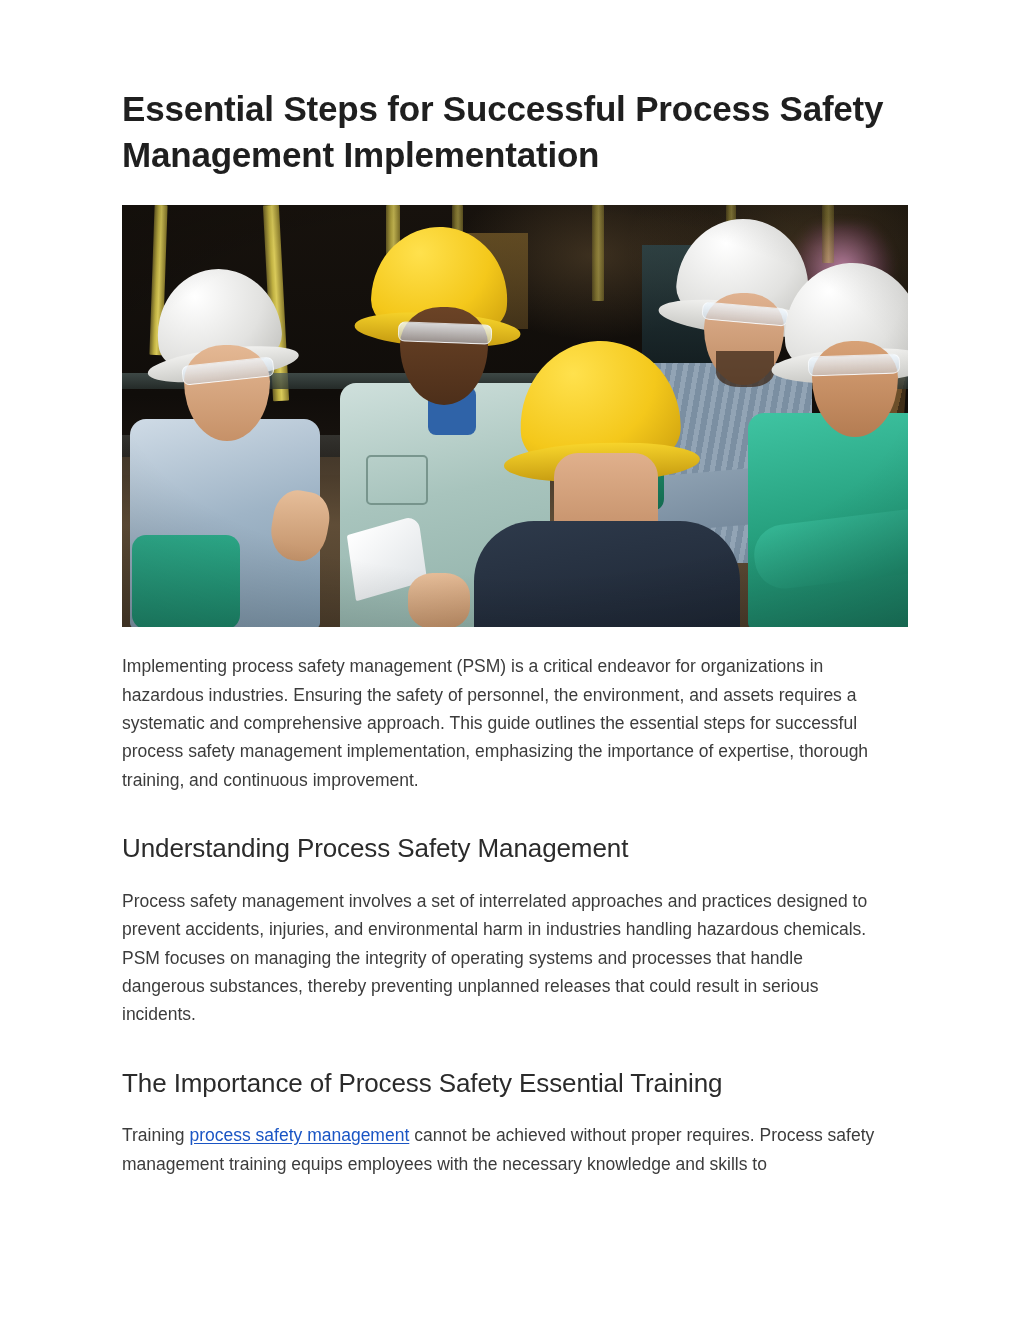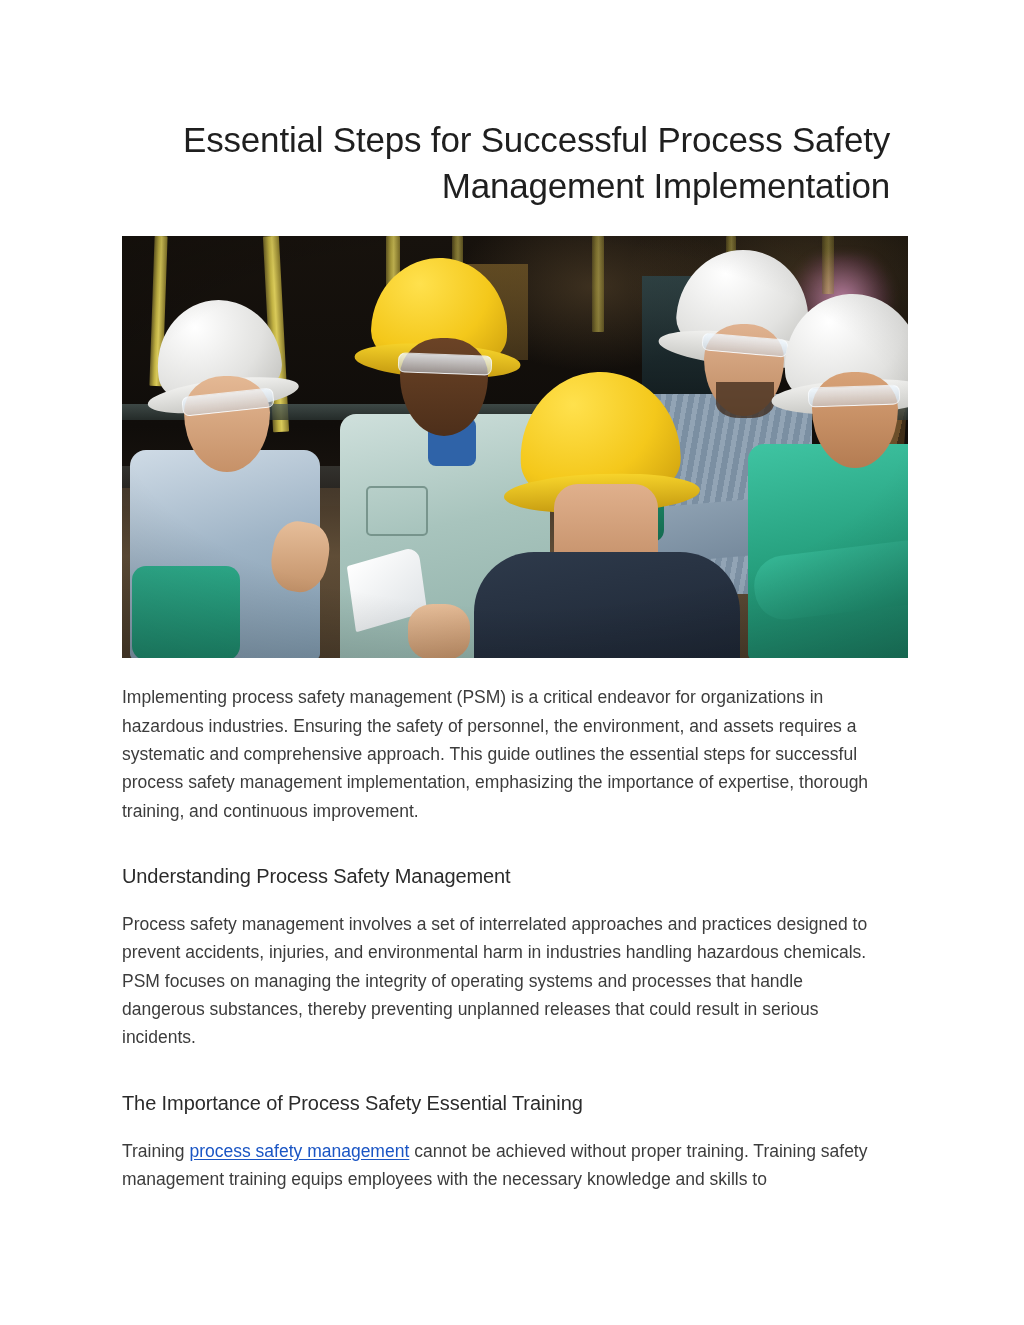--- a/index.html
+++ b/index.html
@@ -27,27 +27,26 @@
 
   .content {
     position: absolute;
     left: 122px;
     top: 0;
     width: 768px;
   }
 
   h1.doc-title {
     font-size: 35px;
-    font-weight: 400;
+    font-weight: 700;
     line-height: 1.32;
     color: #1f1f1f;
     margin: 0;
-    padding-top: 117px;
+    padding-top: 86px;
     letter-spacing: -0.2px;
-    text-align: right;
   }
 
   .hero-figure {
     margin: 27px 0 0 0;
     width: 786px;
     height: 422px;
     position: relative;
     overflow: hidden;
     background: #0c0a08;
   }
@@ -240,21 +239,21 @@
 
   p.body-text {
     font-size: 17.5px;
     line-height: 1.62;
     color: #3c3c3c;
     margin: 25px 0 0 0;
     width: 768px;
   }
 
   h2.section-heading {
-    font-size: 20px;
+    font-size: 26px;
     font-weight: 400;
     line-height: 1.3;
     color: #2b2b2b;
     margin: 38px 0 0 0;
     letter-spacing: -0.1px;
   }
 
   h2.section-heading + p.body-text { margin-top: 21px; }
 
   a.inline-link {
@@ -340,16 +339,16 @@
     </figure>
 
     <p class="body-text">Implementing process safety management (PSM) is a critical endeavor for organizations in hazardous industries. Ensuring the safety of personnel, the environment, and assets requires a systematic and comprehensive approach. This guide outlines the essential steps for successful process safety management implementation, emphasizing the importance of expertise, thorough training, and continuous improvement.</p>
 
     <h2 class="section-heading">Understanding Process Safety Management</h2>
 
     <p class="body-text">Process safety management involves a set of interrelated approaches and practices designed to prevent accidents, injuries, and environmental harm in industries handling hazardous chemicals. PSM focuses on managing the integrity of operating systems and processes that handle dangerous substances, thereby preventing unplanned releases that could result in serious incidents.</p>
 
     <h2 class="section-heading">The Importance of Process Safety Essential Training</h2>
 
-    <p class="body-text"><span>Training </span><a class="inline-link" href="#">process safety management</a><span> cannot be achieved without proper training. Training safety management training equips employees with the necessary knowledge and skills to</span></p>
+    <p class="body-text"><span>Training </span><a class="inline-link" href="#">process safety management</a><span> cannot be achieved without proper requires. Process safety management training equips employees with the necessary knowledge and skills to</span></p>
 
   </div>
 </div>
 
 </body></html>

